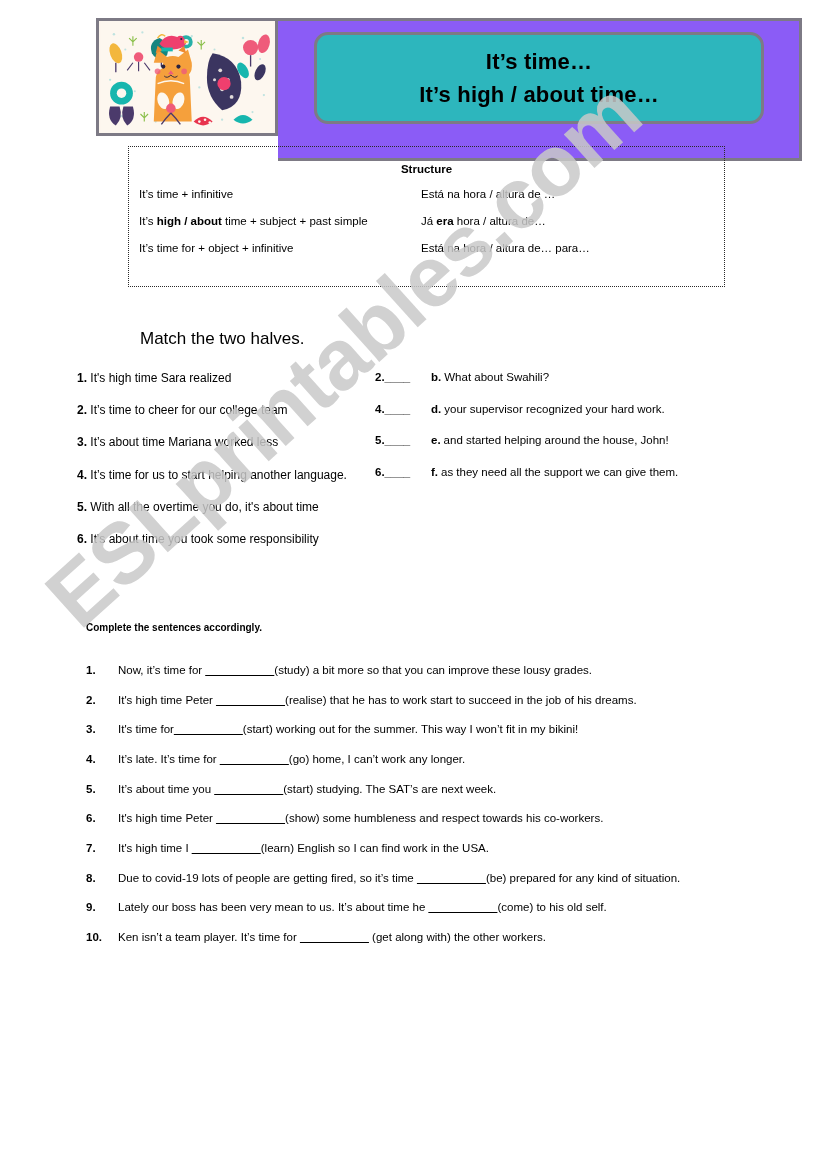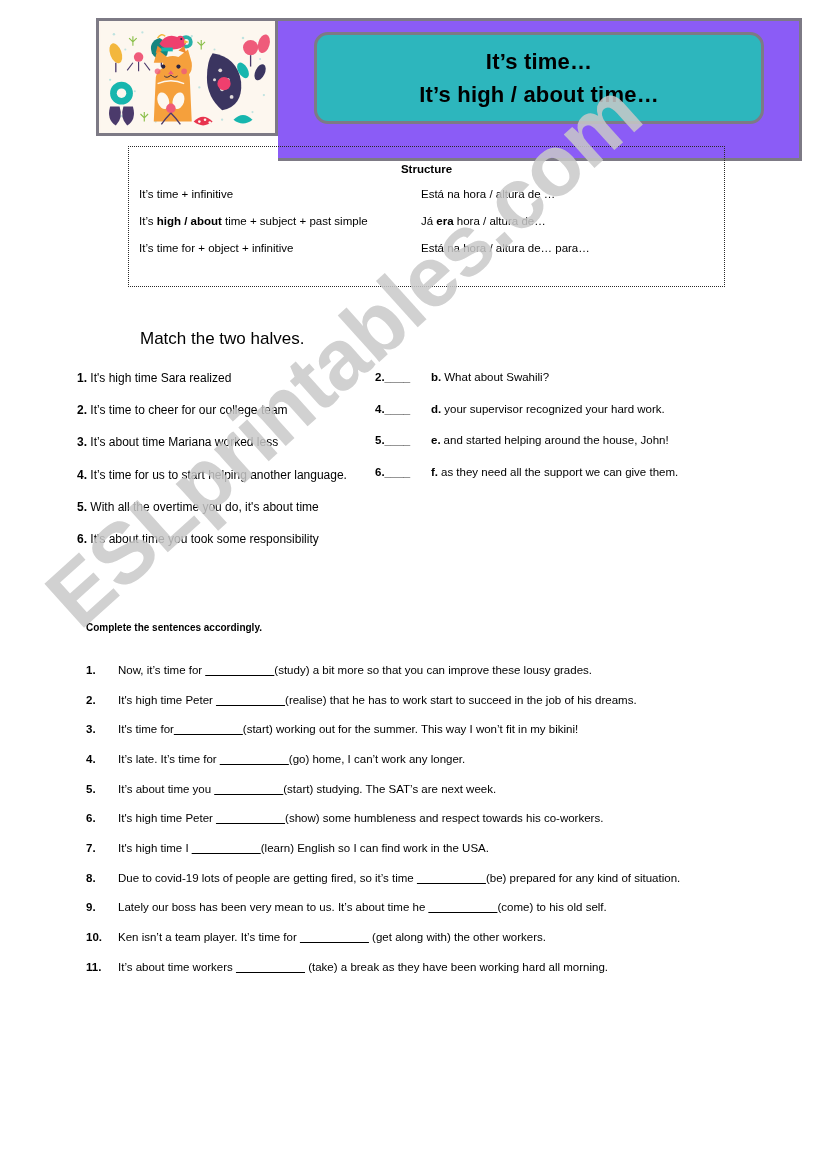--- a/index.html
+++ b/index.html
@@ -404,21 +404,17 @@
       <span class="ctext"><span>Due to covid-19 lots of people are getting fired, so it’s time </span><span class="blank-u">__________</span><span>(be) prepared for any kind of situation.</span></span>
     </div>
   <div class="complete-row">
       <span class="cnum">9.</span>
       <span class="ctext"><span>Lately our boss has been very mean to us. It’s about time he </span><span class="blank-u">__________</span><span>(come) to his old self.</span></span>
     </div>
   <div class="complete-row">
       <span class="cnum">10.</span>
       <span class="ctext"><span>Ken isn’t a team player. It’s time for </span><span class="blank-u">__________</span><span> (get along with) the other workers.</span></span>
     </div>
-  <div class="complete-row">
-      <span class="cnum">11.</span>
-      <span class="ctext"><span>It’s about time workers </span><span class="blank-u">__________</span><span> (take) a break as they have been working hard all morning.</span></span>
-    </div>
 </div>
 
 <div id="watermark">
   <div class="wm-text">ESLprintables.com</div>
 </div>
 
 </body></html>

